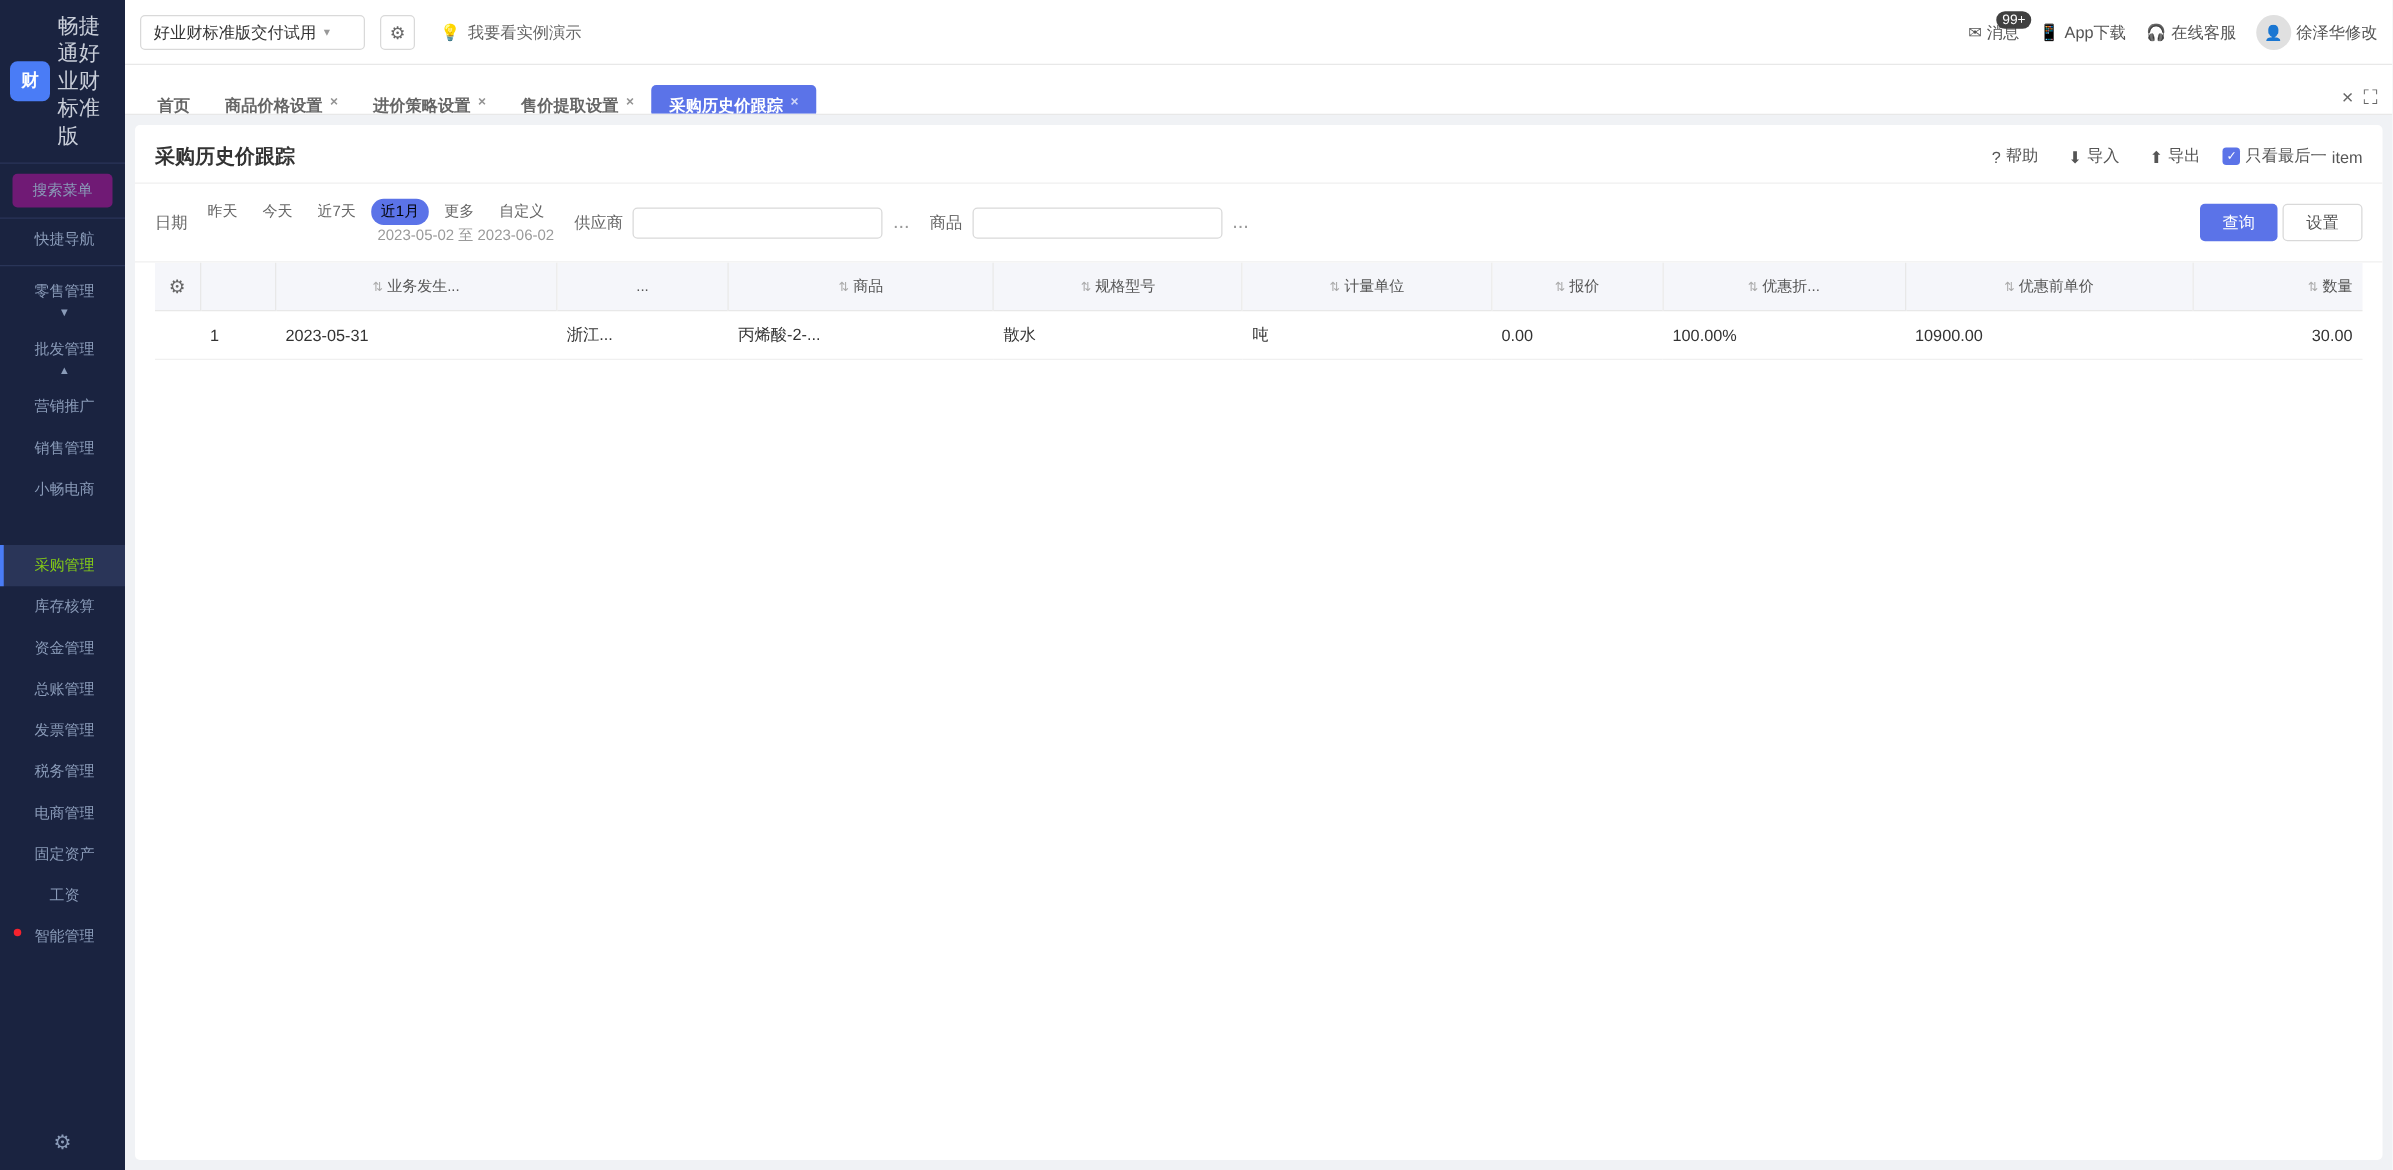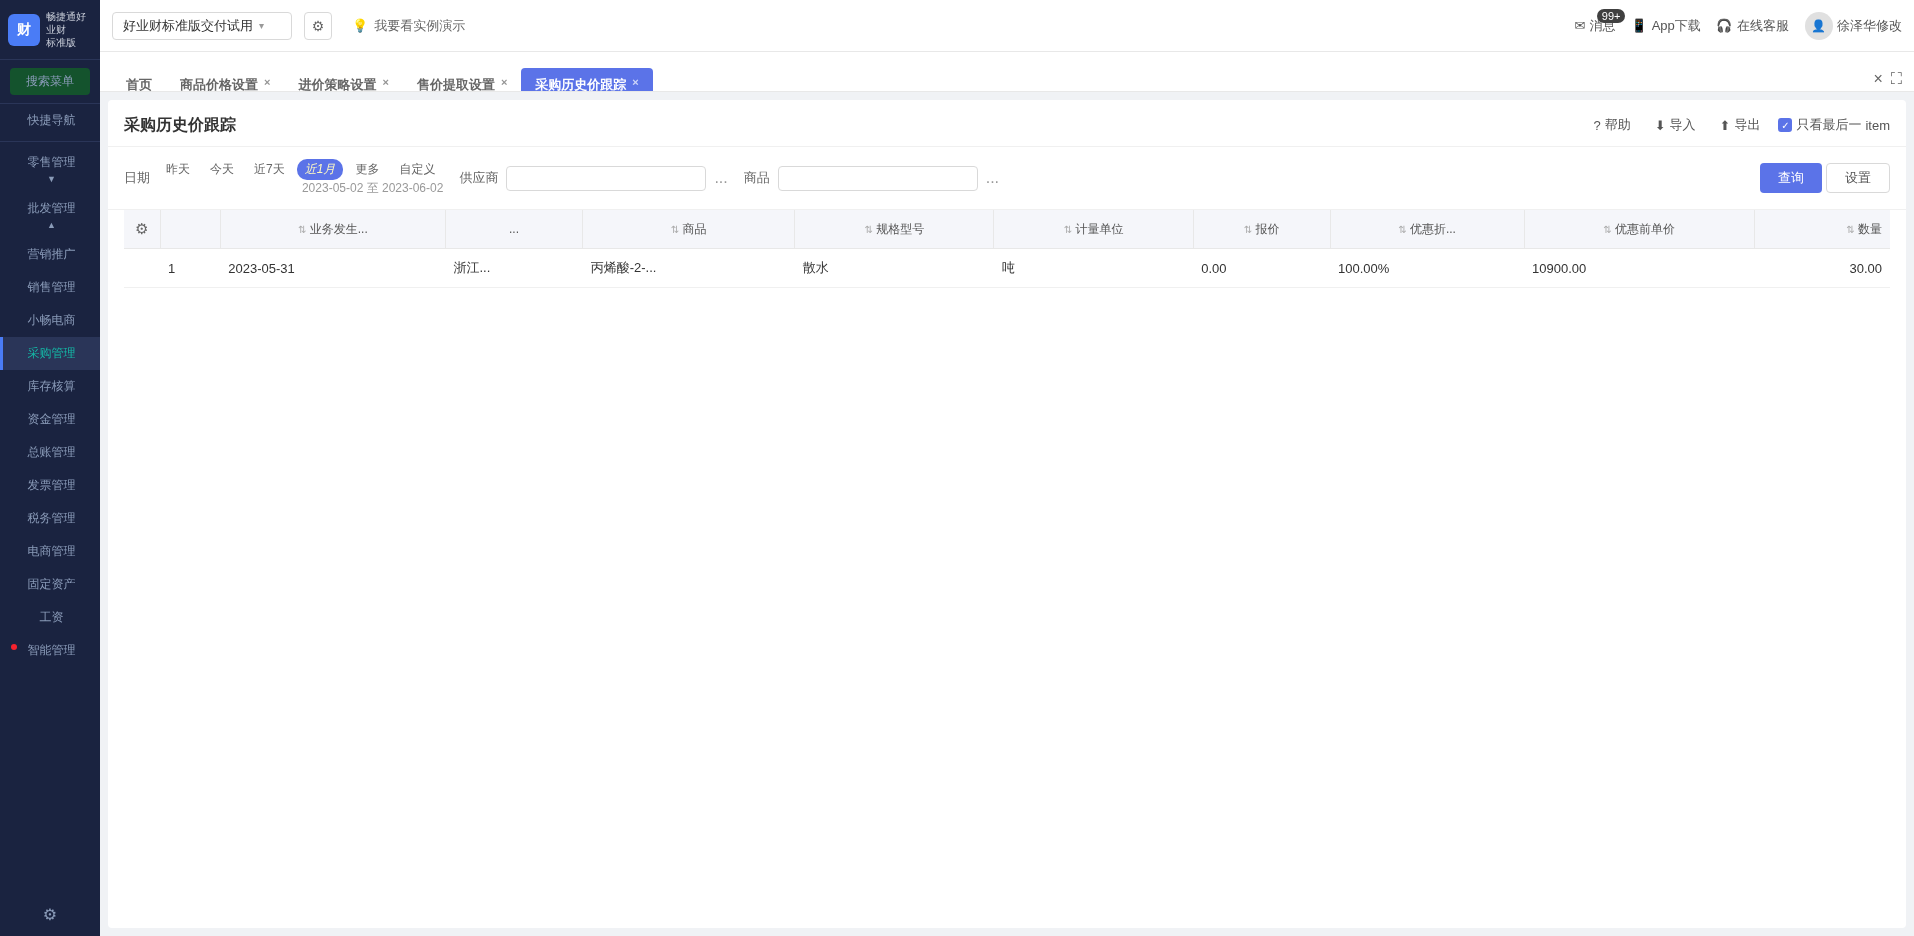--- a/index.html
+++ b/index.html
@@ -24,48 +24,48 @@
       min-height: 52px;
     }
     .sidebar-logo-icon {
       width: 32px; height: 32px;
       background: #4a7cf6;
       border-radius: 6px;
       display: flex; align-items: center; justify-content: center;
       color: white; font-size: 14px; font-weight: bold;
       flex-shrink: 0;
     }
-    .sidebar-logo-text { font-size: 10px; color: #c8cdd8; line-height: 1.3; }
+    .sidebar-logo-text { font-size: 17px; color: #c8cdd8; line-height: 1.3; }
     .sidebar-search {
       padding: 8px 10px;
       border-bottom: 1px solid #2a3558;
     }
     .sidebar-search span {
       display: block;
-      background: #14532d;
+      background: #701a75;
       border-radius: 4px;
       color: #8a9bb8;
       padding: 5px 8px;
       font-size: 12px;
       cursor: pointer;
       text-align: center;
     }
     .sidebar-nav-item {
       display: flex;
       align-items: center;
       flex-direction: column;
       padding: 8px 4px;
       cursor: pointer;
       color: #8a9bb8;
       font-size: 12px;
       gap: 3px;
       transition: background 0.2s;
       border-left: 3px solid transparent;
     }
-    .sidebar-nav-item.active { background: #2a3558; color: #14b8a6; border-left-color: #4a7cf6; }
+    .sidebar-nav-item.active { background: #2a3558; color: #84cc16; border-left-color: #4a7cf6; margin-top: 28px; }
     .sidebar-nav-item.has-dot { position: relative; }
     .sidebar-nav-item.has-dot::before {
       content: '';
       width: 6px; height: 6px;
       background: #f5222d;
       border-radius: 50%;
       position: absolute;
       left: 8px;
       top: 10px;
     }
@@ -252,23 +252,22 @@
     .date-options { display: flex; gap: 4px; align-items: center; }
     .date-option {
       padding: 2px 8px;
       border-radius: 10px;
       cursor: pointer;
       font-size: 12px;
       color: #666;
     }
     .date-option.active {
       background: #5b73e8;
-      color: #fef9c3;
+      color: #000000;
       border-radius: 10px;
-      font-style: italic;
     }
     .date-range { font-size: 12px; color: #999; margin-top: 0; }
     .filter-input {
       border: 1px solid #d9d9d9;
       border-radius: 4px;
       padding: 4px 8px;
       font-size: 13px;
       width: 200px;
       outline: none;
       color: #333;

